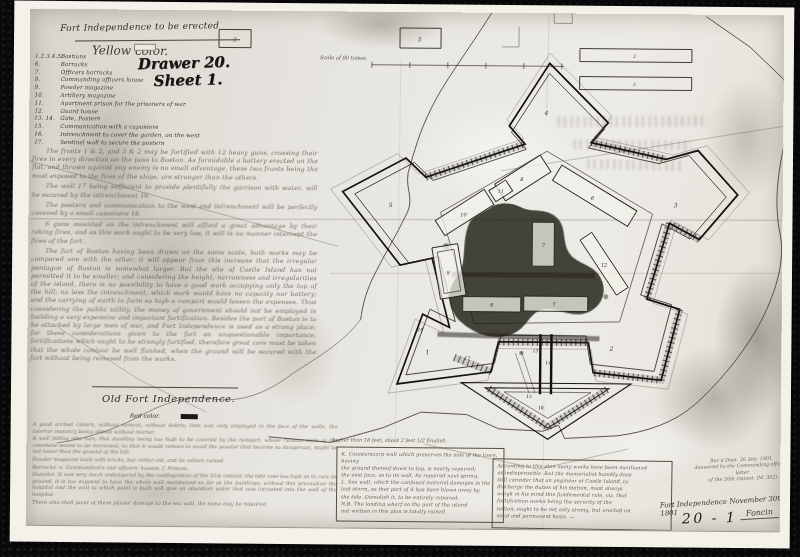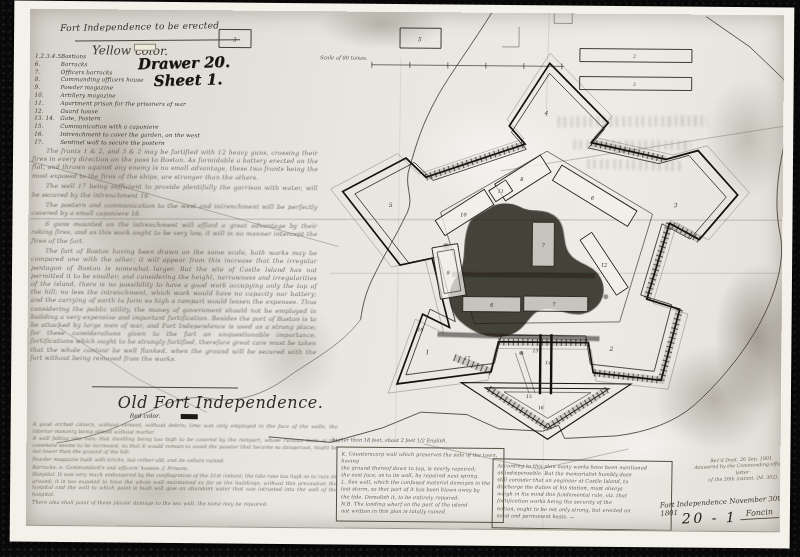--- a/index.html
+++ b/index.html
@@ -22,21 +22,21 @@
   .rule{position:absolute;background:#4a453c;height:1px;}
   .stamp{font-family:"DejaVu Serif",serif;font-style:italic;font-weight:bold;color:#17140f;
     text-shadow:.4px .4px 0 rgba(23,20,15,.55);}
   .legend{position:absolute;left:33px;top:56px;width:190px;}
   .legend-row{position:relative;padding-left:26px;font:italic 5.6px/7.8px "DejaVu Serif",serif;
     color:#3e3930;letter-spacing:.15px;}
   .legend-num{position:absolute;left:0;}
   .notes{position:absolute;left:31px;top:150px;width:286px;color:#514a3f;}
   .notes p{margin:0 0 2.5px 0;font:italic 6.2px/8.2px "DejaVu Serif",serif;text-indent:14px;
     text-align:justify;letter-spacing:.2px;opacity:.78;filter:blur(.2px);}
-  .ofhead{font-size:16px;color:#2e2a24;letter-spacing:.6px;margin-left:16px;}
+  .ofhead{font-size:10px;color:#2e2a24;letter-spacing:.6px;}
   .oflist{position:absolute;left:21px;top:424px;width:318px;}
   .of-row{position:relative;padding-left:13px;font:italic 5px/6.6px "DejaVu Serif",serif;
     color:#57503f;letter-spacing:.1px;opacity:.8;filter:blur(.15px);text-align:justify;margin-bottom:1px;}
   .notebox{position:absolute;border:.8px solid #55503f;padding:3px 4px 2px 4px;overflow:hidden;}
   .bline{font:italic 5px/7.1px "DejaVu Serif",serif;color:#4c4536;letter-spacing:.1px;opacity:.85;}
   .bleed{position:absolute;opacity:.30;filter:blur(1.1px);
     background:repeating-linear-gradient(90deg,rgba(90,86,78,.55) 0 3px,transparent 3px 6.5px);}
   .swatch{position:absolute;}
   .docket{font-size:7px;color:#3a342b;}
   .archnum{font-family:"DejaVu Serif",serif;font-style:italic;font-size:14px;color:#201c16;letter-spacing:2.5px;}

